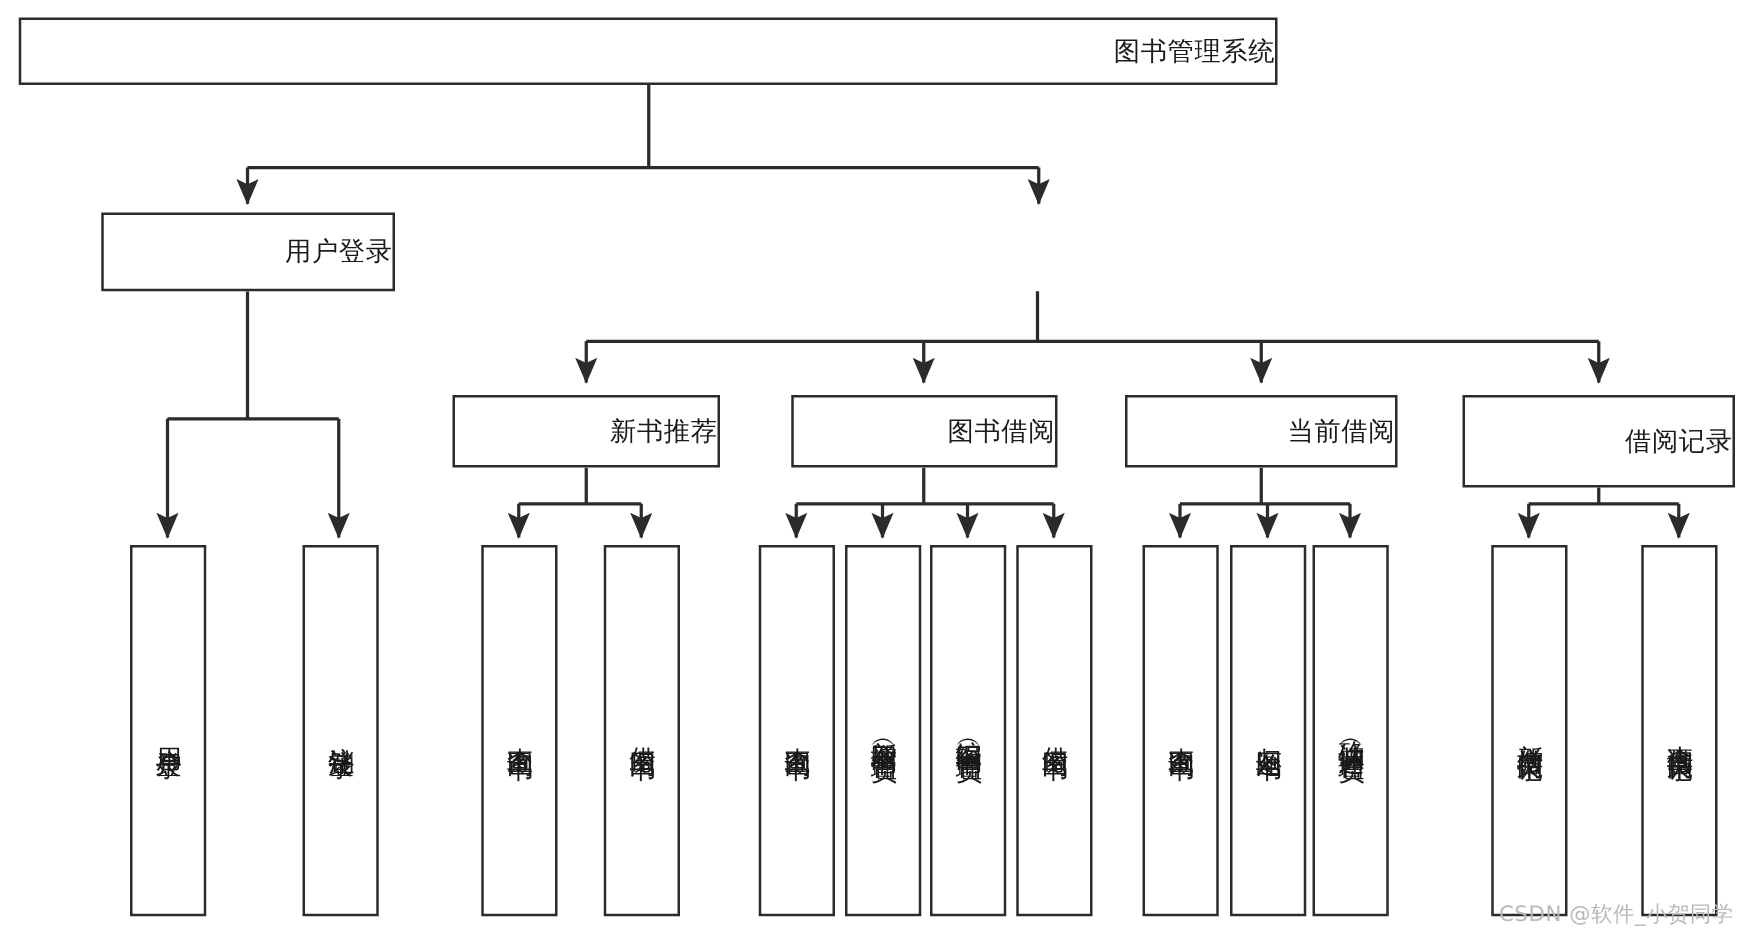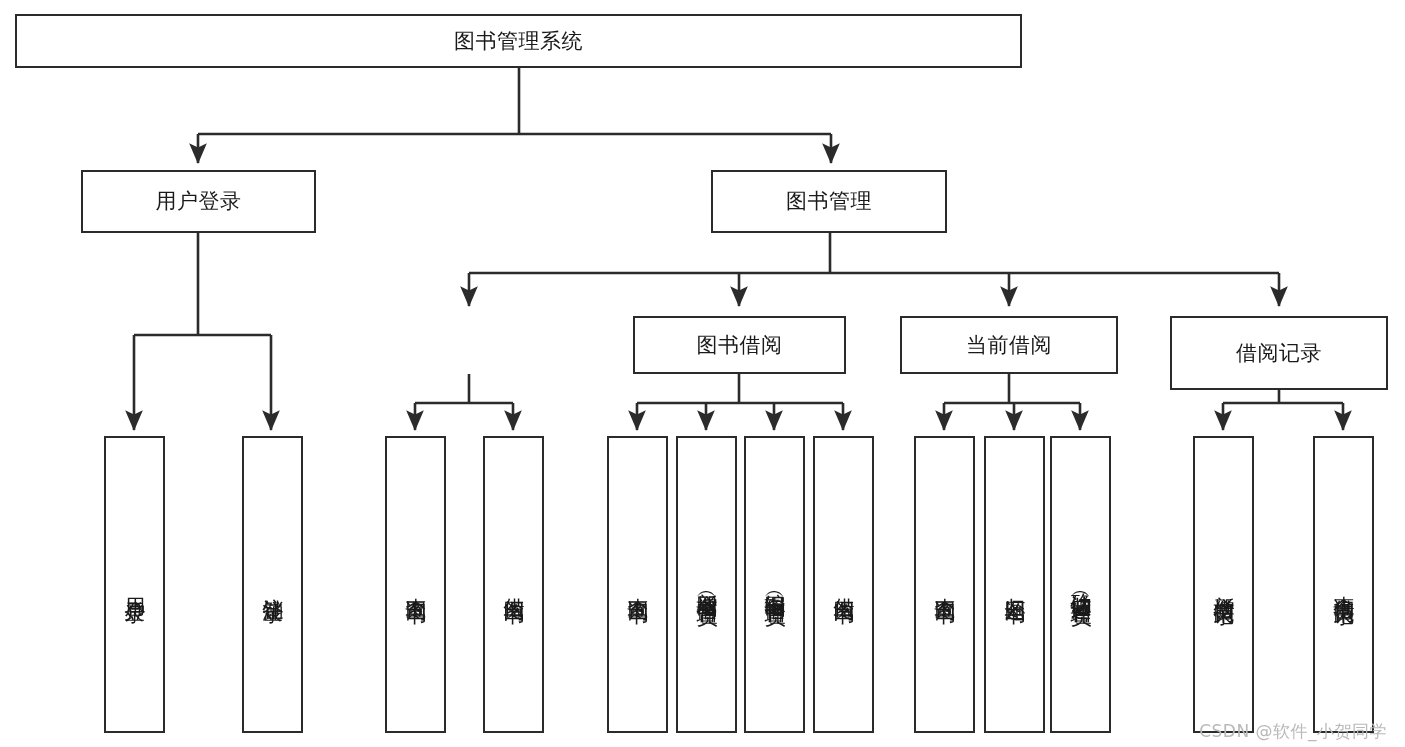--- a/index.html
+++ b/index.html
@@ -27,21 +27,21 @@
     width: 1405px;
     height: 747px;
   }
   .node {
     position: absolute;
     box-sizing: border-box;
     background: #ffffff;
     border: 2px solid #2b2b2b;
     display: flex;
     align-items: center;
-    justify-content: center;
+    justify-content: flex-end;
     overflow: hidden;
   }
   .node .lbl {
     color: #1a1a1a;
     text-align: center;
     line-height: 1.06;
     white-space: nowrap;
   }
   .node.horiz .lbl {
     font-size: 21px;
@@ -124,24 +124,24 @@
     </g>
   </svg>
 
   <div class="node horiz" style="left:15px; top:14px; width:1007px; height:54px;">
     <span class="lbl">图书管理系统</span>
   </div>
 
   <div class="node horiz" style="left:81px; top:170px; width:235px; height:63px;">
     <span class="lbl">用户登录</span>
   </div>
-  <div class="node horiz" style="left:711px; top:170px; width:236px; height:63px;">
-    <span class="lbl">图书管理</span>
+
+  <div class="node horiz" style="left:362px; top:316px; width:214px; height:58px;">
+    <span class="lbl">新书推荐</span>
   </div>
-
   <div class="node horiz" style="left:900px; top:316px; width:218px; height:58px;">
     <span class="lbl">当前借阅</span>
   </div>
   <div class="node horiz" style="left:633px; top:316px; width:213px; height:58px;">
     <span class="lbl">图书借阅</span>
   </div>
   <div class="node horiz" style="left:1170px; top:316px; width:218px; height:74px;">
     <span class="lbl">借阅记录</span>
   </div>
 

